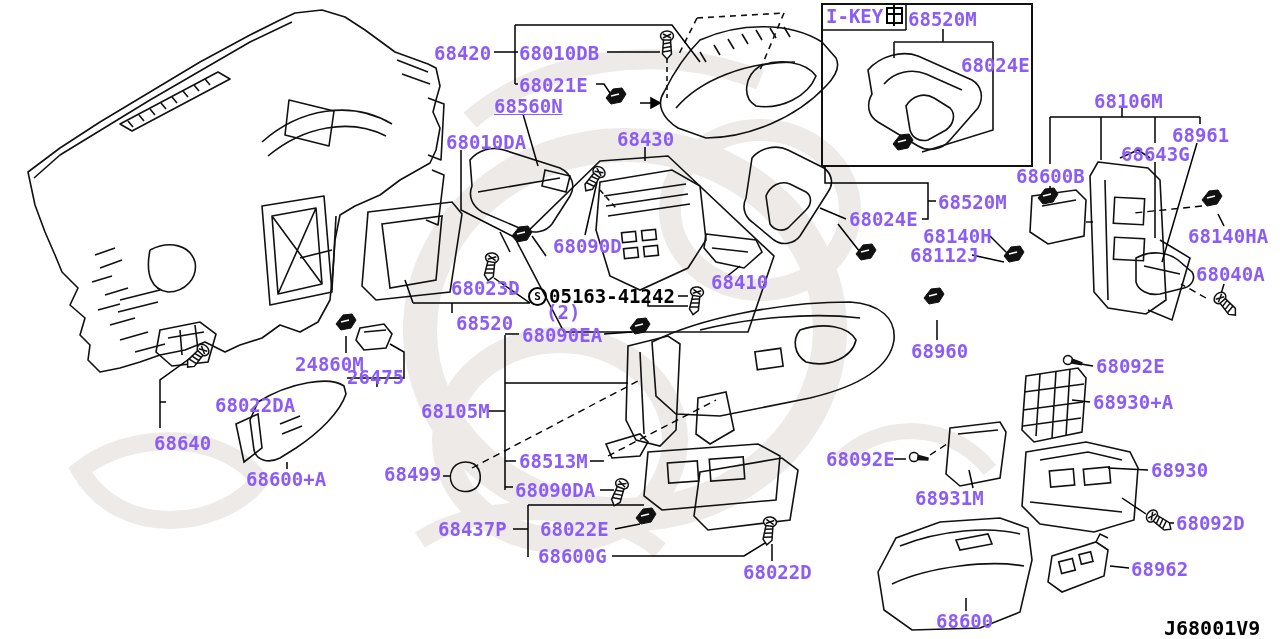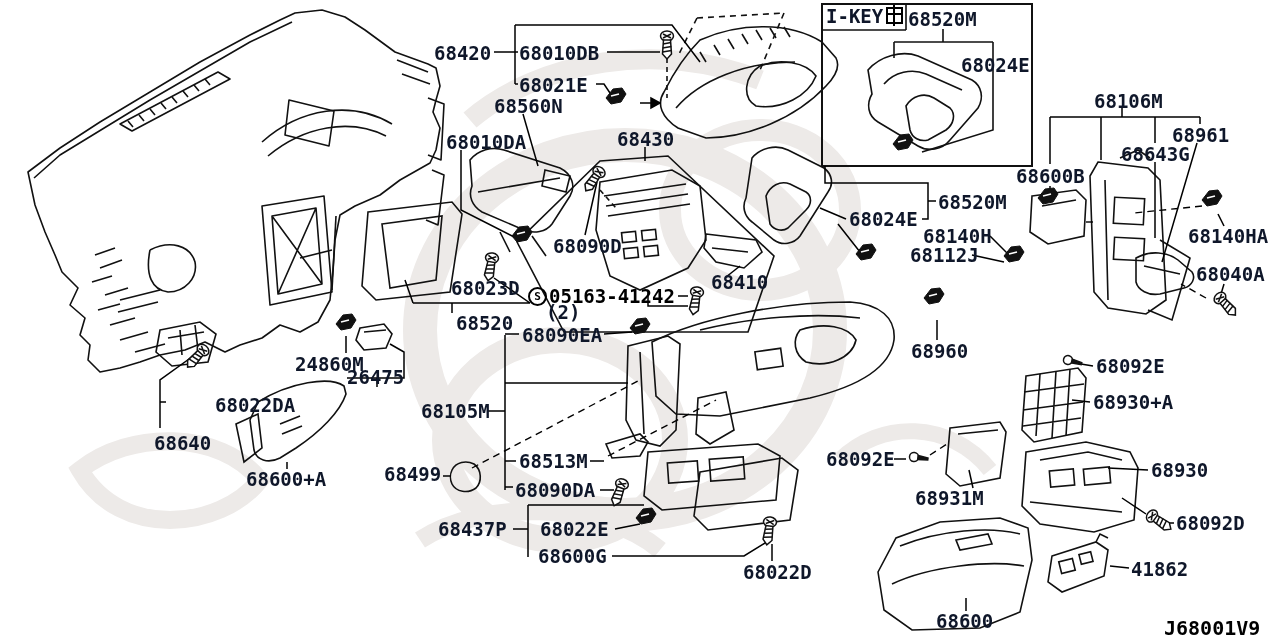--- a/index.html
+++ b/index.html
@@ -1,20 +1,20 @@
 <!DOCTYPE html>
 <html><head>
 <meta charset="utf-8">
 <style>
   html,body{margin:0;padding:0;background:#fff;}
   .stage{position:relative;width:1280px;height:639px;background:#fff;overflow:hidden;
          font-family:"DejaVu Sans Mono",monospace;}
   .stage svg{position:absolute;left:0;top:0;z-index:1;}
   .lbl{position:absolute;z-index:2;font:bold 19px "DejaVu Sans Mono",monospace;
-       color:#0f172a;white-space:nowrap;line-height:1;letter-spacing:0;}
+       color:#8b5cf6;white-space:nowrap;line-height:1;letter-spacing:0;}
   .hw{position:absolute;z-index:2;display:flex;align-items:center;gap:2px;
       font:bold 19px "DejaVu Sans Mono",monospace;line-height:1;}
   .circ{display:inline-flex;width:15px;height:15px;border:2px solid #000;border-radius:50%;
         align-items:center;justify-content:center;font:bold 11px "DejaVu Sans Mono",monospace;flex:0 0 auto;}
   .kanji{display:inline-block;width:13px;height:13px;border:2px solid #000;position:relative;
          margin-left:3px;vertical-align:-1px;}
   .kanji::before{content:"";position:absolute;left:0;right:0;top:4px;border-top:2px solid #000;}
   .kanji::after{content:"";position:absolute;top:-4px;bottom:-4px;left:5px;border-left:2px solid #000;}
   .code{position:absolute;z-index:2;font:bold 20px "DejaVu Sans Mono",monospace;}
 </style>
@@ -236,21 +236,21 @@
   <span>05163-41242</span>
 </div>
 <div class="lbl" style="left:546px;top:303px">(2)</div>
 
 <div class="code" style="left:1164px;top:616px">J68001V9</div>
 
 <div id="labels">
       <div class="lbl" style="left: 434px; top: 44px;">68420</div>
       <div class="lbl" style="left: 519px; top: 44px;">68010DB</div>
       <div class="lbl" style="left: 519px; top: 76px;">68021E</div>
-      <div class="lbl" style="left: 494px; top: 97px;">68560N</div>
+      <div class="lbl" style="left: 494px; top: 97px; text-decoration: underline;">68560N</div>
       <div class="lbl" style="left: 446px; top: 133px;">68010DA</div>
       <div class="lbl" style="left: 617px; top: 130px;">68430</div>
       <div class="lbl" style="left: 908px; top: 10px;">68520M</div>
       <div class="lbl" style="left: 961px; top: 56px;">68024E</div>
       <div class="lbl" style="left: 1094px; top: 92px;">68106M</div>
       <div class="lbl" style="left: 1172px; top: 126px; text-align: right;">68961</div>
       <div class="lbl" style="left: 1121px; top: 145px;">68643G</div>
       <div class="lbl" style="left: 1016px; top: 167px;">68600B</div>
       <div class="lbl" style="left: 938px; top: 193px;">68520M</div>
       <div class="lbl" style="left: 849px; top: 210px;">68024E</div>
@@ -276,16 +276,16 @@
       <div class="lbl" style="left: 515px; top: 481px;">68090DA</div>
       <div class="lbl" style="left: 246px; top: 470px;">68600+A</div>
       <div class="lbl" style="left: 826px; top: 450px;">68092E</div>
       <div class="lbl" style="left: 915px; top: 489px;">68931M</div>
       <div class="lbl" style="left: 1151px; top: 461px;">68930</div>
       <div class="lbl" style="left: 438px; top: 520px;">68437P</div>
       <div class="lbl" style="left: 540px; top: 520px;">68022E</div>
       <div class="lbl" style="left: 538px; top: 547px;">68600G</div>
       <div class="lbl" style="left: 1176px; top: 514px;">68092D</div>
       <div class="lbl" style="left: 743px; top: 563px;">68022D</div>
-      <div class="lbl" style="left: 1131px; top: 560px;">41862</div>
+      <div class="lbl" style="left: 1131px; top: 560px;">68962</div>
       <div class="lbl" style="left: 936px; top: 612px;">68600</div>
     </div>
 </div>
 
 </body></html>

